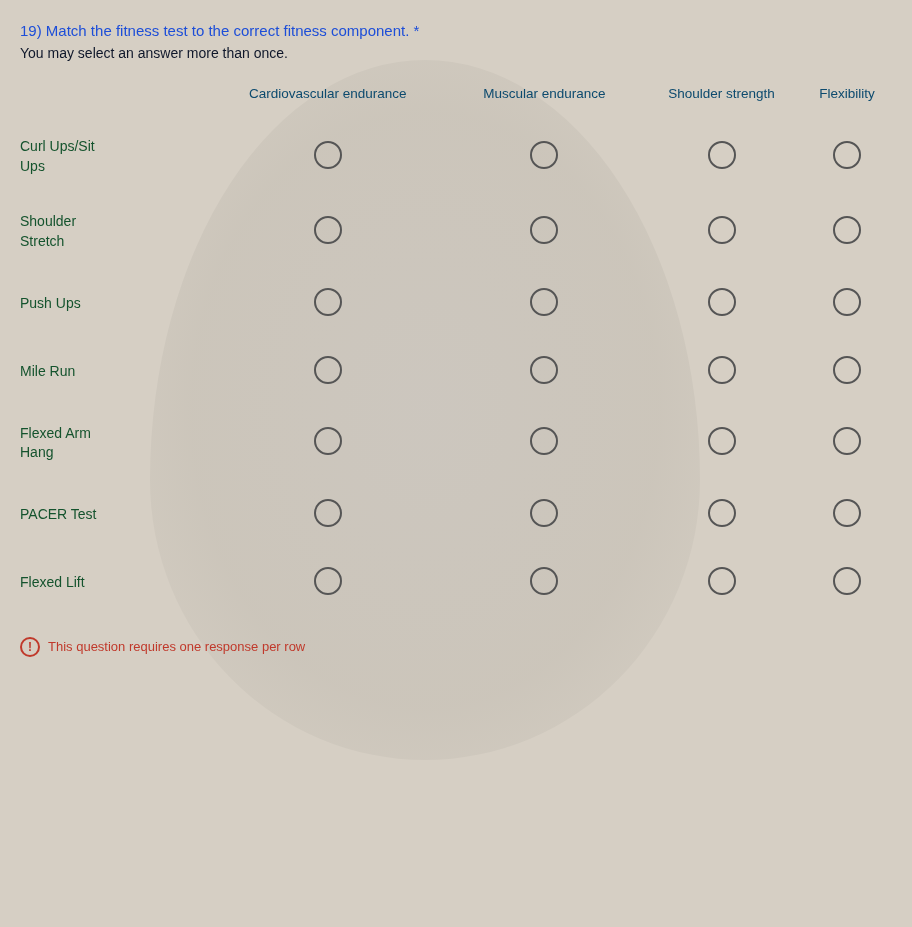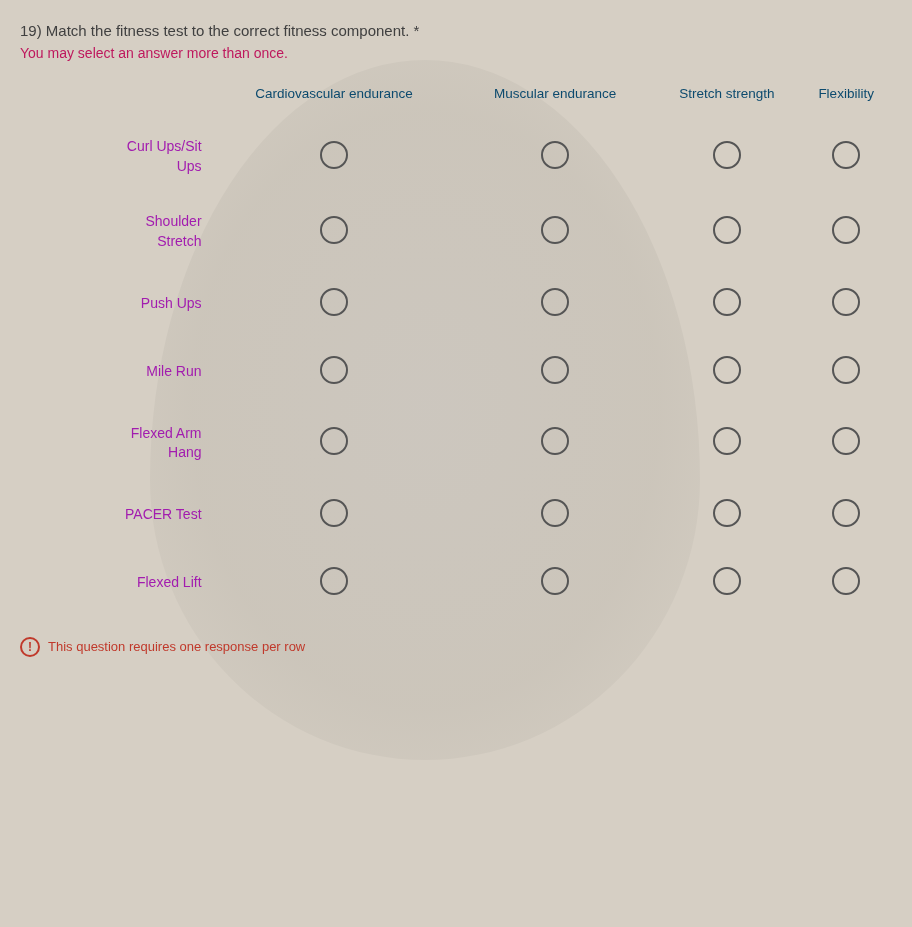--- a/index.html
+++ b/index.html
@@ -27,28 +27,28 @@
     }
 
     .container {
       position: relative;
       z-index: 1;
       max-width: 870px;
     }
 
     .question-title {
       font-size: 15px;
-      color: #404040;
+      color: #1d4ed8;
       margin-bottom: 4px;
       line-height: 1.4;
     }
 
     .question-subtitle {
       font-size: 14px;
-      color: #be185d;
+      color: #0f172a;
       margin-bottom: 24px;
     }
 
     table {
       width: 100%;
       border-collapse: separate;
       border-spacing: 0;
     }
 
     thead th {
@@ -70,23 +70,23 @@
       border-top: 1px solid rgba(180,175,168,0.5);
     }
 
     tbody td {
       padding: 18px 8px;
       vertical-align: middle;
     }
 
     tbody td:first-child {
       font-size: 14px;
-      color: #a21caf;
+      color: #14532d;
       font-weight: 400;
-      text-align: right;
+      text-align: left;
       padding-left: 0;
       line-height: 1.4;
       white-space: pre-line;
     }
 
     tbody td:not(:first-child) {
       text-align: center;
     }
 
     .radio-option {
@@ -134,21 +134,21 @@
   <p class="question-subtitle">You may select an answer more than once.</p>
 
   <table>
     <thead>
       <tr>
         <th></th>
         <th>Cardiovascular
 endurance</th>
         <th>Muscular
 endurance</th>
-        <th>Stretch
+        <th>Shoulder
 strength</th>
         <th>Flexibility</th>
       </tr>
     </thead>
     <tbody id="table-body">
 
     <tr>
           <td>Curl Ups/Sit
 Ups</td>
           <td><span class="radio-option" role="radio" aria-checked="false"></span></td>

